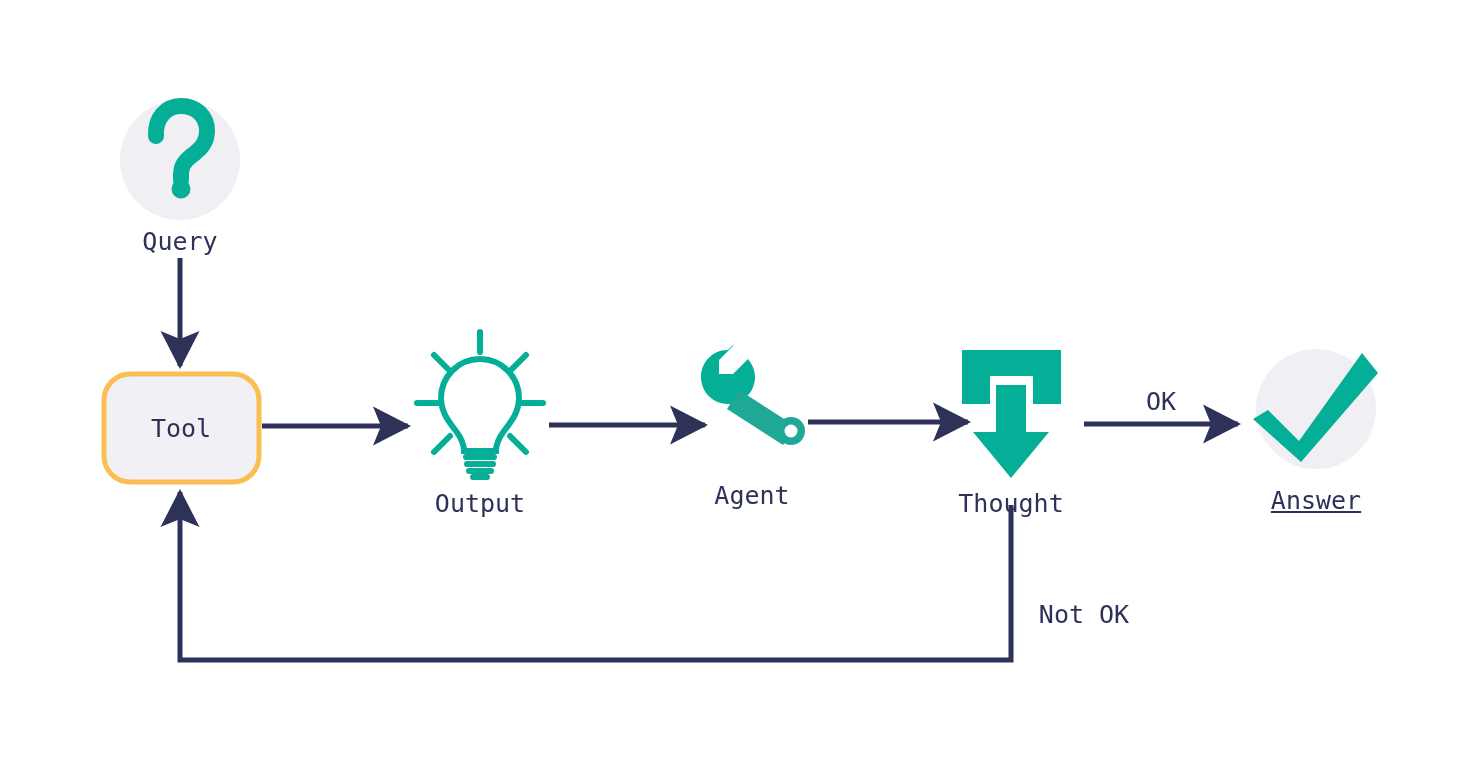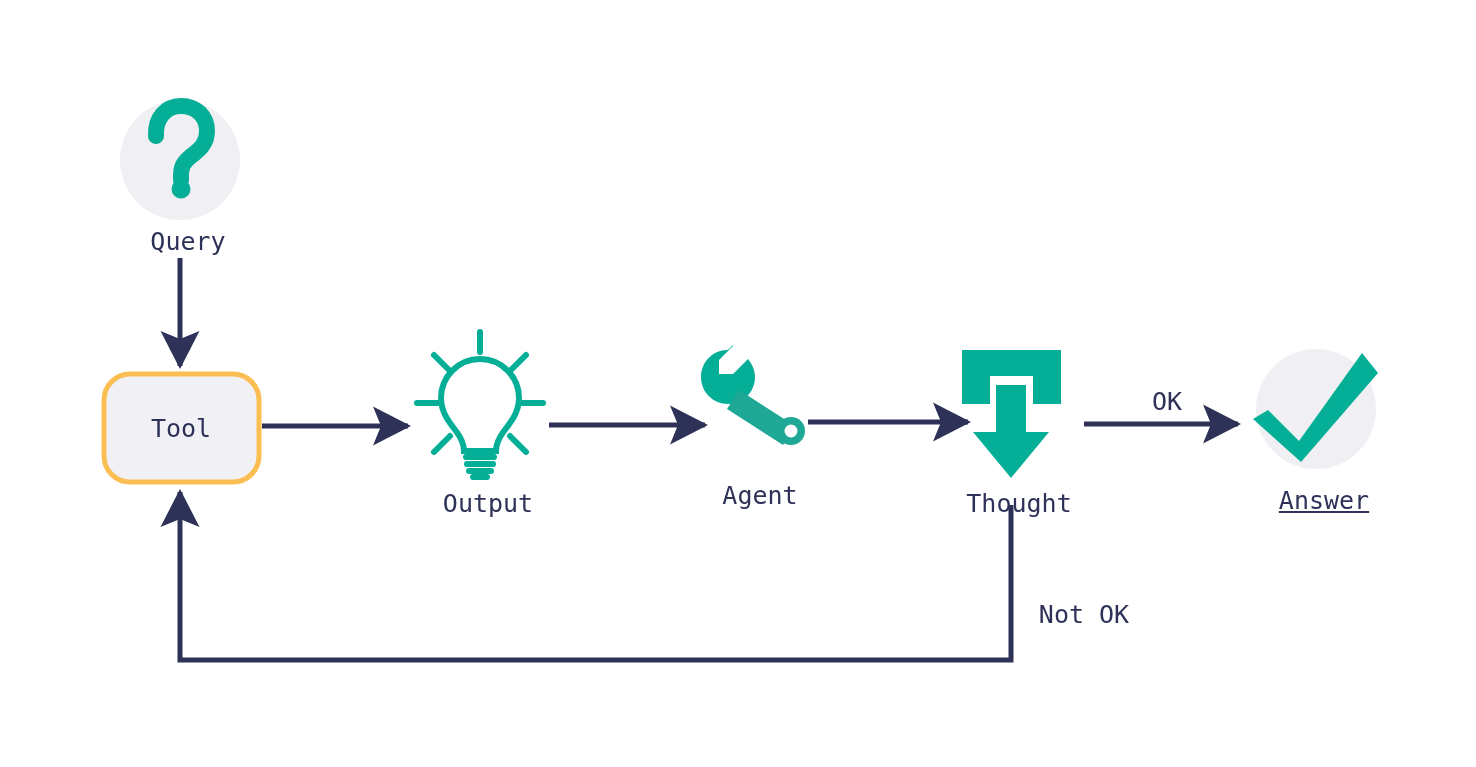--- a/index.html
+++ b/index.html
@@ -26,21 +26,20 @@
   }
   .node-label {
     position: absolute;
     font-family: "DejaVu Sans Mono", "Liberation Mono", monospace;
     font-size: 25px;
     color: #2E3158;
     white-space: nowrap;
     letter-spacing: 0px;
     transform: translateX(-50%);
     text-align: center;
-    margin-left: 8px;
   }
   .edge-label {
     position: absolute;
     font-family: "DejaVu Sans Mono", "Liberation Mono", monospace;
     font-size: 25px;
     color: #2E3158;
     white-space: nowrap;
     transform: translateX(-50%);
   }
   .box-label {
@@ -152,17 +151,17 @@
   <div class="box-label" style="left:181px; top:428px;">Tool</div>
 
   <div class="node-label" style="left:480px; top:489px;">Output</div>
 
   <div class="node-label" style="left:752px; top:481px;">Agent</div>
 
   <div class="node-label" style="left:1011px; top:489px;">Thought</div>
 
   <div class="node-label" style="left:1316px; top:486px;text-decoration:underline;">Answer</div>
 
-  <div class="edge-label" style="left:1161px; top:387px;margin-left:6px;">OK</div>
+  <div class="edge-label" style="left:1161px; top:387px;">OK</div>
 
   <div class="edge-label" style="left:1084px; top:600px;">Not OK</div>
 
 </div>
 
 </body></html>

